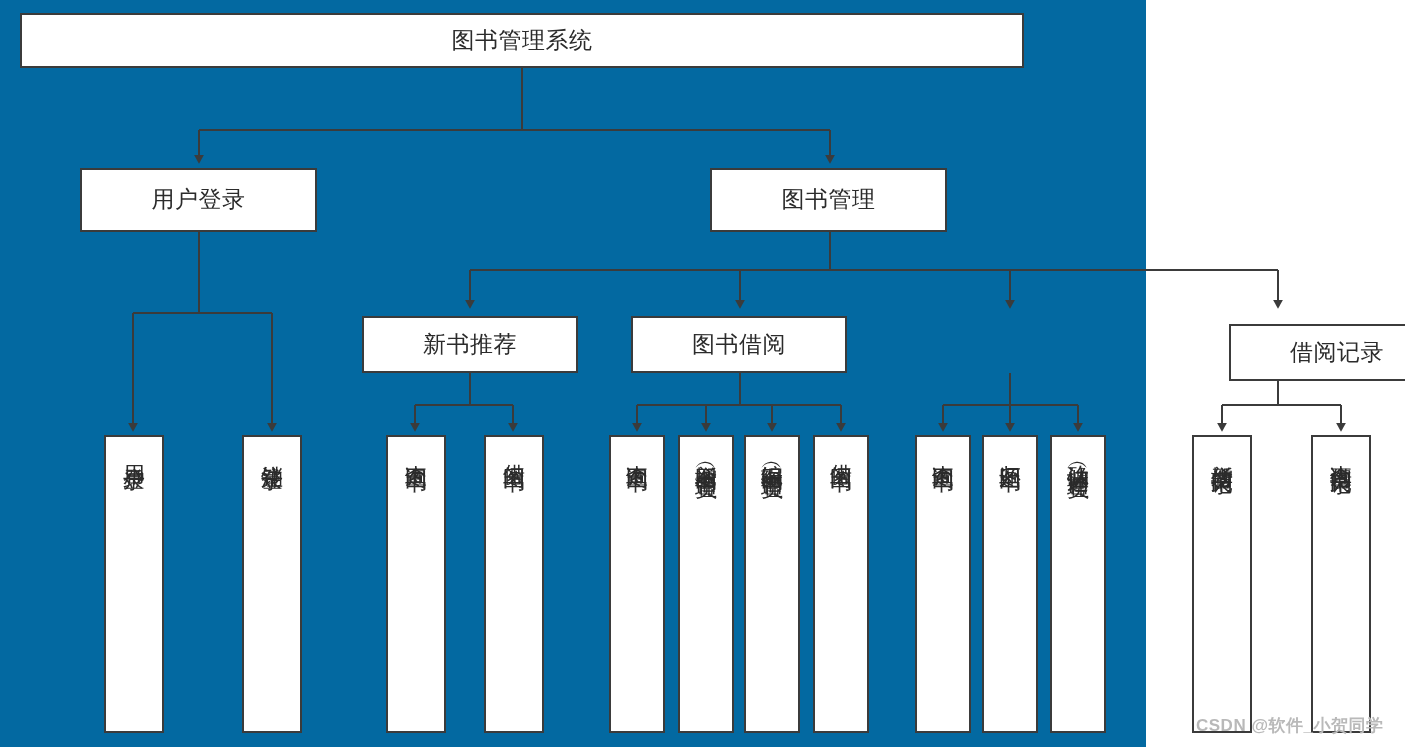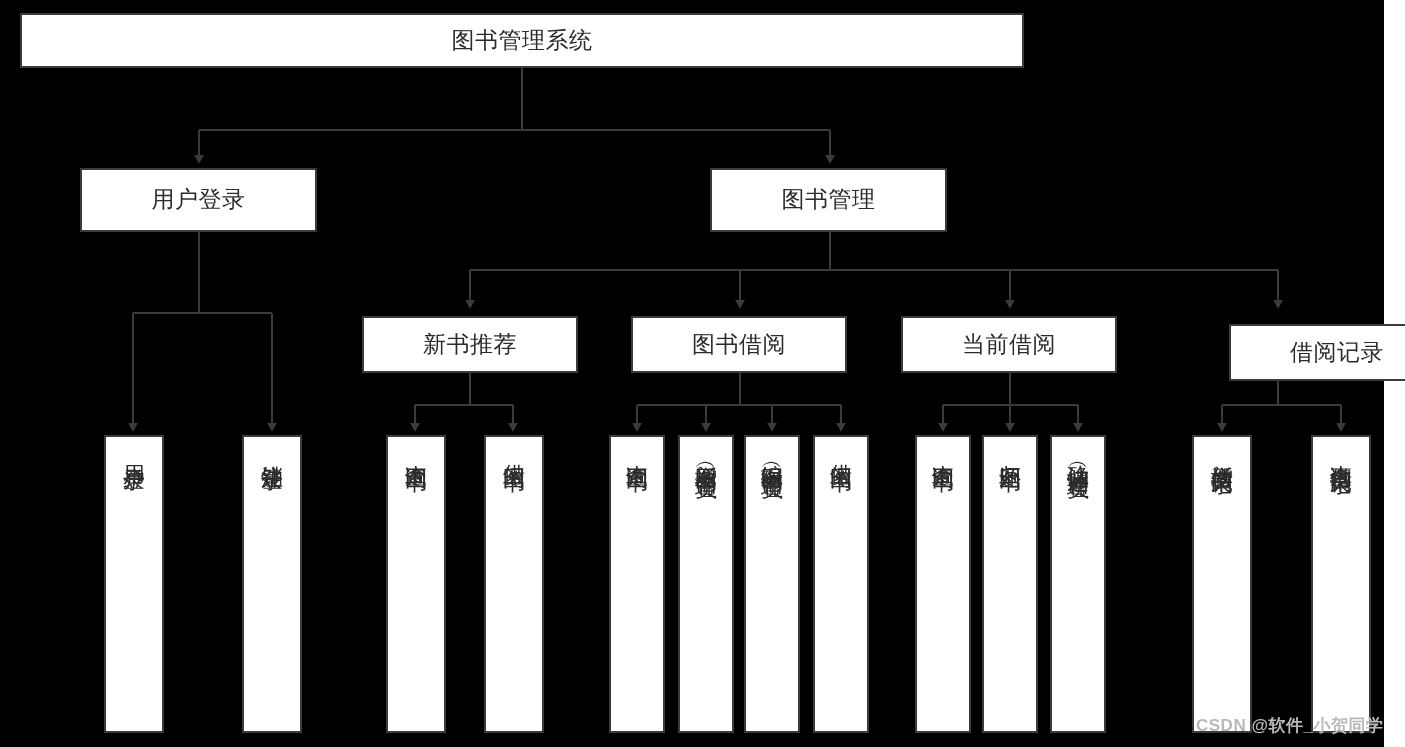--- a/index.html
+++ b/index.html
@@ -1,21 +1,21 @@
 <!DOCTYPE html>
 <html><head>
 <meta charset="utf-8">
 <style>
   html,body{margin:0;padding:0;background:#ffffff;}
   body{
     width:1405px;height:747px;
     font-family:"Liberation Sans","DejaVu Sans",sans-serif;
     overflow:hidden;position:relative;
   }
-  #stage{position:relative;width:1384px;height:747px;background:#000000;}
+  #stage{position:relative;width:1146px;height:747px;background:#0369a1;}
   svg#tree{position:absolute;left:0;top:0;width:1405px;height:747px;display:block;}
 
   .nodebox{
     position:absolute;
     background:#ffffff;
     border:2.5px solid #3b3b3b;
     box-sizing:border-box;
     display:flex;
     align-items:center;
     justify-content:center;
@@ -118,23 +118,20 @@
   </div>
 
   <div class="nodebox h-node" style="left:362px;top:316px;width:216px;height:57px;">
     <span class="lbl">新书推荐</span>
   </div>
 
   <div class="nodebox h-node" style="left:631px;top:316px;width:216px;height:57px;">
     <span class="lbl">图书借阅</span>
   </div>
 
-  <div class="nodebox h-node" style="left:901px;top:316px;width:216px;height:57px;">
-    <span class="lbl">当前借阅</span>
-  </div>
 
   <div class="nodebox h-node" style="left:1229px;top:316px;width:216px;height:57px;margin-top:8px;">
     <span class="lbl">借阅记录</span>
   </div>
 
   <div class="nodebox v-node" style="left:104px;top:435px;width:60px;height:298px;">
     <span class="lbl">用户登录</span>
   </div>
   <div class="nodebox v-node" style="left:242px;top:435px;width:60px;height:298px;">
     <span class="lbl">注销登录</span>

